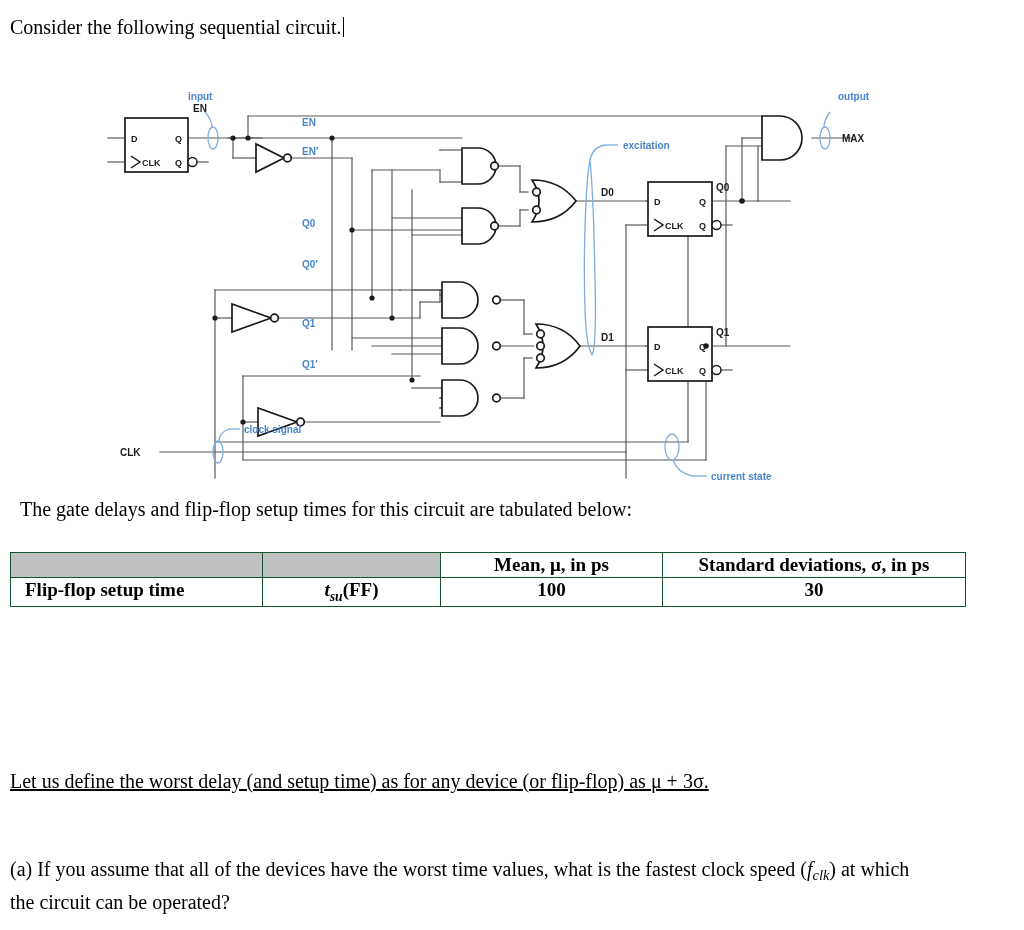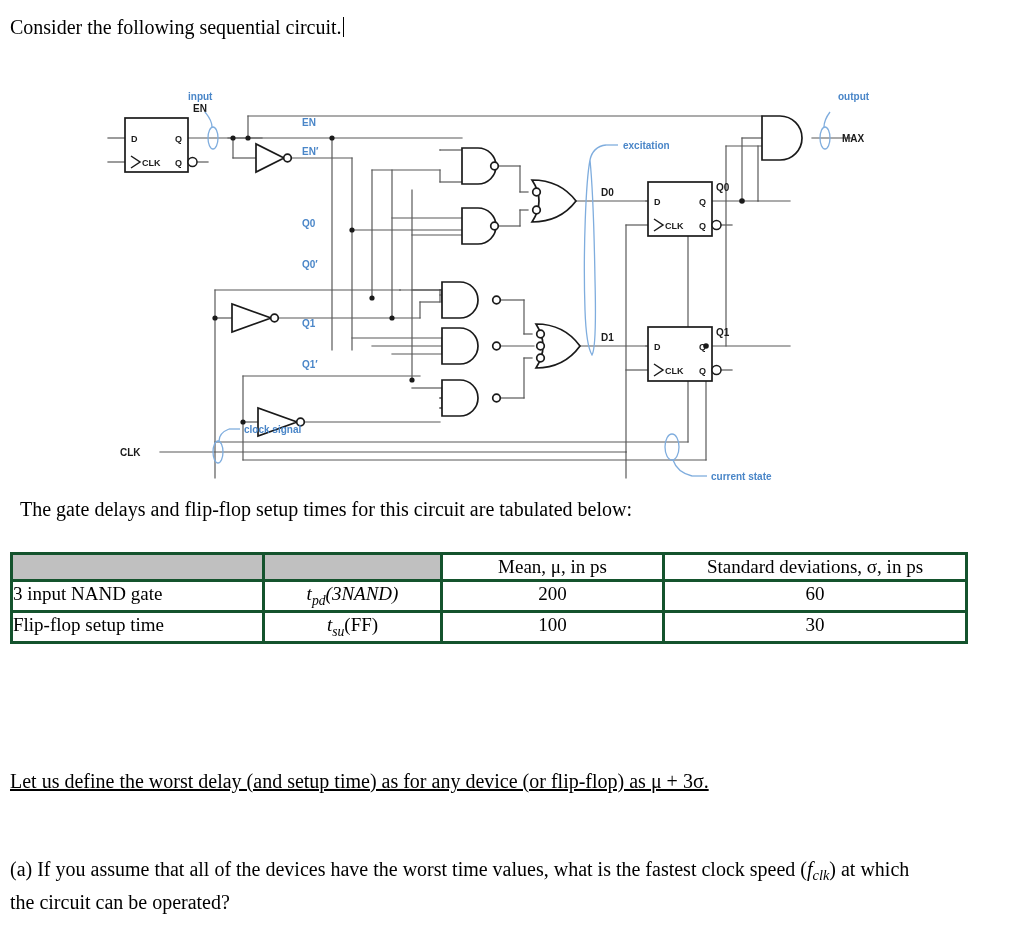--- a/index.html
+++ b/index.html
@@ -54,24 +54,24 @@
   table.delays {
     position: absolute;
     left: 10px;
     top: 552px;
     width: 955px;
     border-collapse: collapse;
     font-size: 19px;
     table-layout: fixed;
   }
   table.delays td, table.delays th {
-    border: 3px solid #14532d;
-    padding: 1px 0;
+    border: 1px solid #14532d;
+    padding: 1px 14px;
     vertical-align: top;
-    font-weight: normal;
+    font-weight: bold;
   }
   col.c1 { width: 252px; }
   col.c2 { width: 178px; }
   col.c3 { width: 222px; }
   col.c4 { width: 303px; }
 
   .hdr-gray { background: #c0c0c0; height: 22px; }
   .hdr-plain { text-align: center; background: #ffffff; }
   .cell-name { text-align: left; }
   .cell-sym  { text-align: center; }
@@ -418,26 +418,20 @@
   <thead>
     <tr>
       <th class="hdr-gray"></th>
       <th class="hdr-gray"></th>
       <th class="hdr-plain">Mean, μ, in ps</th>
       <th class="hdr-plain">Standard deviations, σ, in ps</th>
     </tr>
   </thead>
   <tbody>
     <tr class="norm">
-      <td class="cell-name">3 input NAND gate</td>
-      <td class="cell-sym"><span class="sym"><i>t</i><sub>pd</sub><i>(3NAND)</i></span></td>
-      <td class="cell-num">200</td>
-      <td class="cell-num">60</td>
-    </tr>
-    <tr class="norm">
       <td class="cell-name">Flip-flop setup time</td>
       <td class="cell-sym"><span class="sym"><i>t</i><sub>su</sub><span class="up">(FF)</span></span></td>
       <td class="cell-num">100</td>
       <td class="cell-num">30</td>
     </tr>
   </tbody>
 </table>
 
 <div class="para para-worst">Let us define the worst delay (and setup time) as for any device (or flip-flop) as μ + 3σ.</div>
 

